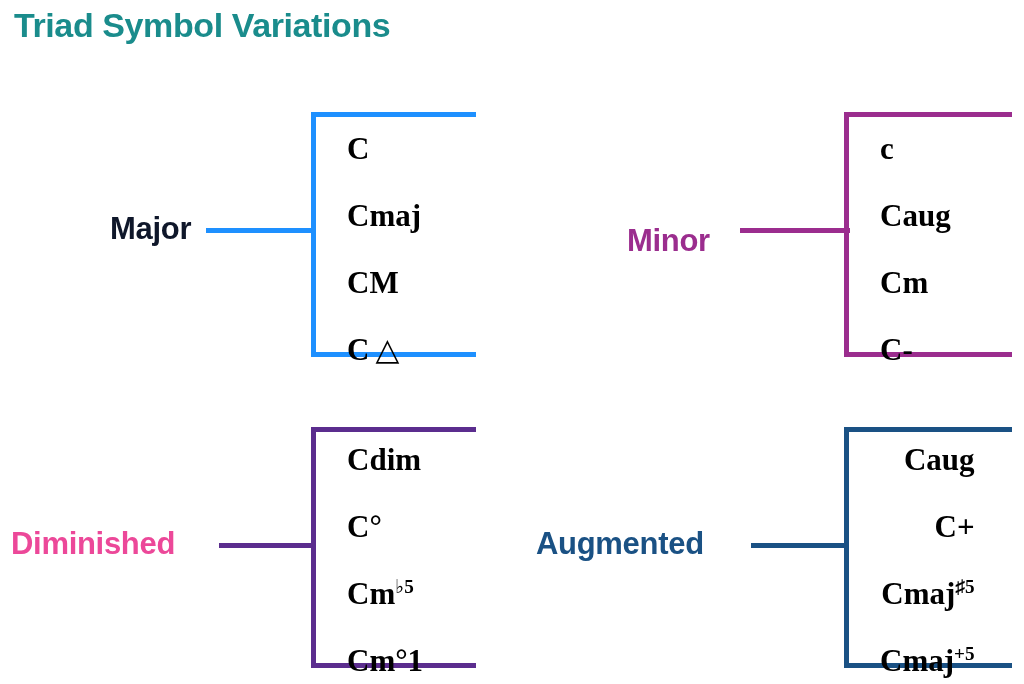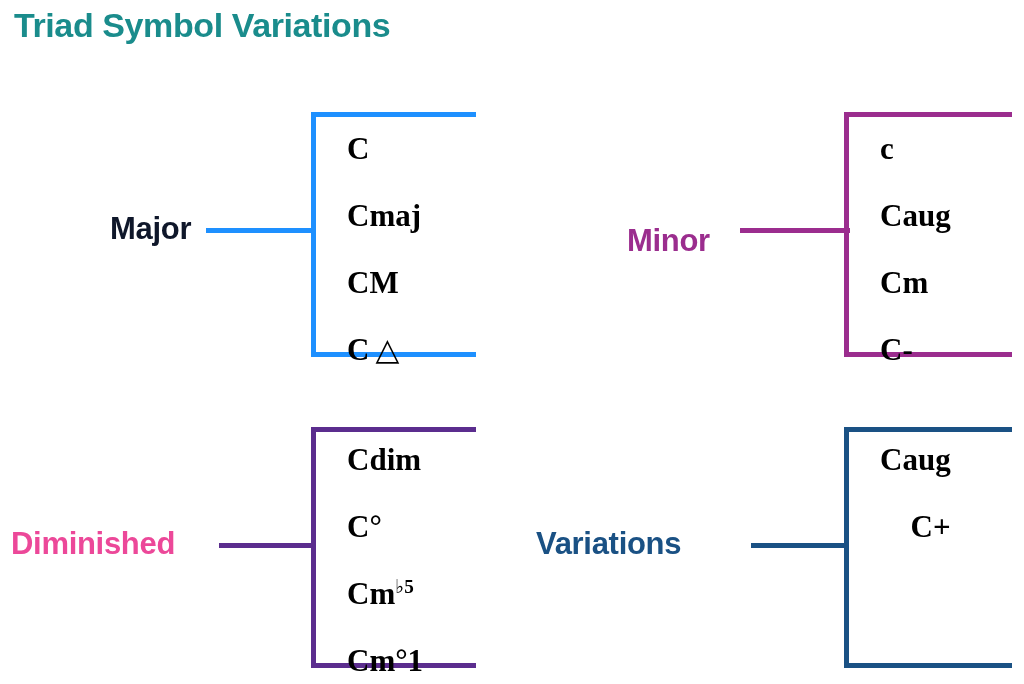--- a/index.html
+++ b/index.html
@@ -168,24 +168,26 @@
     <div class="bracket-arm bottom" style="background: rgb(91, 45, 142);"></div>
     <div class="chords">
       <div class="chord"><span>Cdim</span><sup></sup></div>
       <div class="chord"><span>C°</span><sup></sup></div>
       <div class="chord"><span>Cm</span><sup>♭5</sup></div>
       <div class="chord"><span>Cm°1</span><sup></sup></div>
     </div>
   </div>
 
   <div class="group" id="group-augmented">
-    <div class="cat-label" style="color: rgb(26, 81, 132);">Variations</div>
+    <div class="cat-label" style="color: rgb(26, 81, 132);">Augmented</div>
     <div class="stem" style="background: rgb(26, 81, 132);"></div>
     <div class="bracket-spine" style="background: rgb(26, 81, 132);"></div>
     <div class="bracket-arm top" style="background: rgb(26, 81, 132);"></div>
     <div class="bracket-arm bottom" style="background: rgb(26, 81, 132);"></div>
     <div class="chords">
       <div class="chord"><span>Caug</span><sup></sup></div>
       <div class="chord"><span>C+</span><sup></sup></div>
+      <div class="chord"><span>Cmaj</span><sup>♯5</sup></div>
+      <div class="chord"><span>Cmaj</span><sup>+5</sup></div>
     </div>
   </div>
 
 </div>
 
 </body></html>

